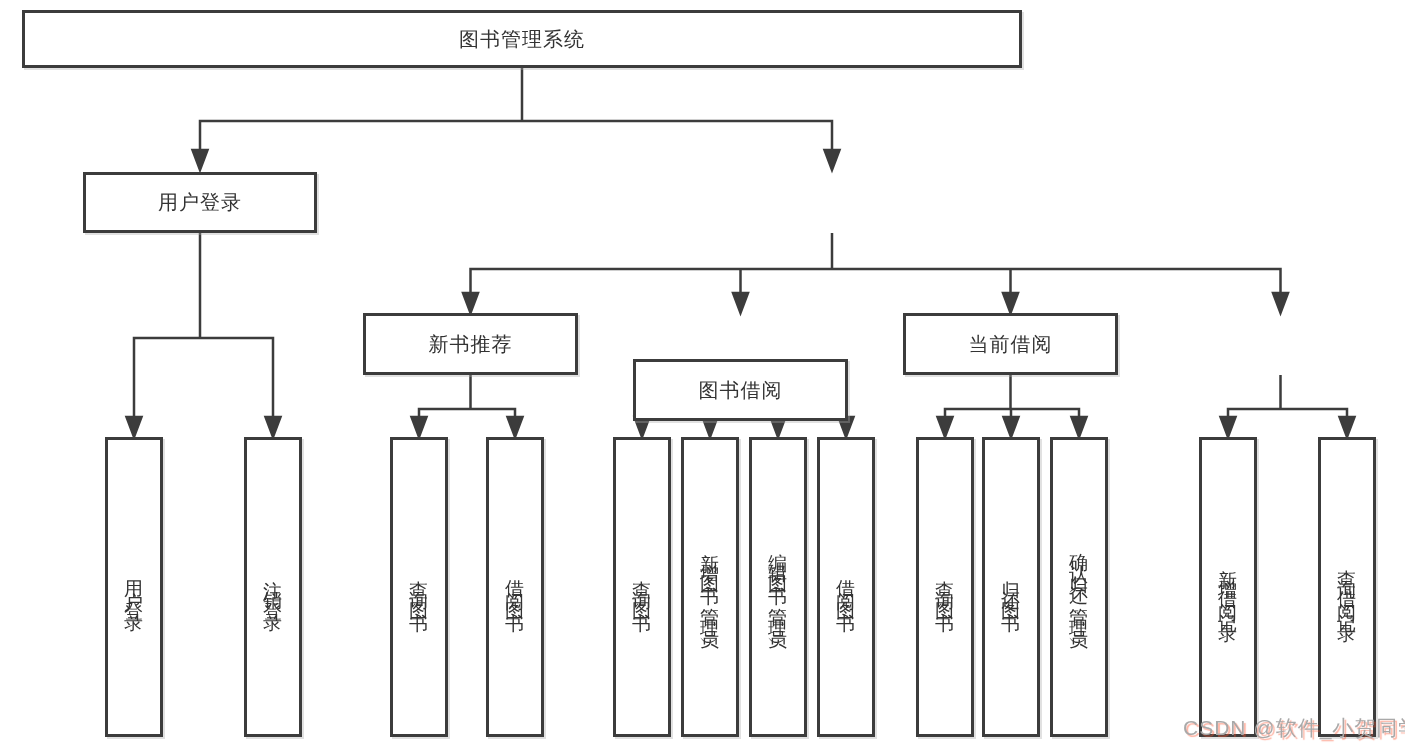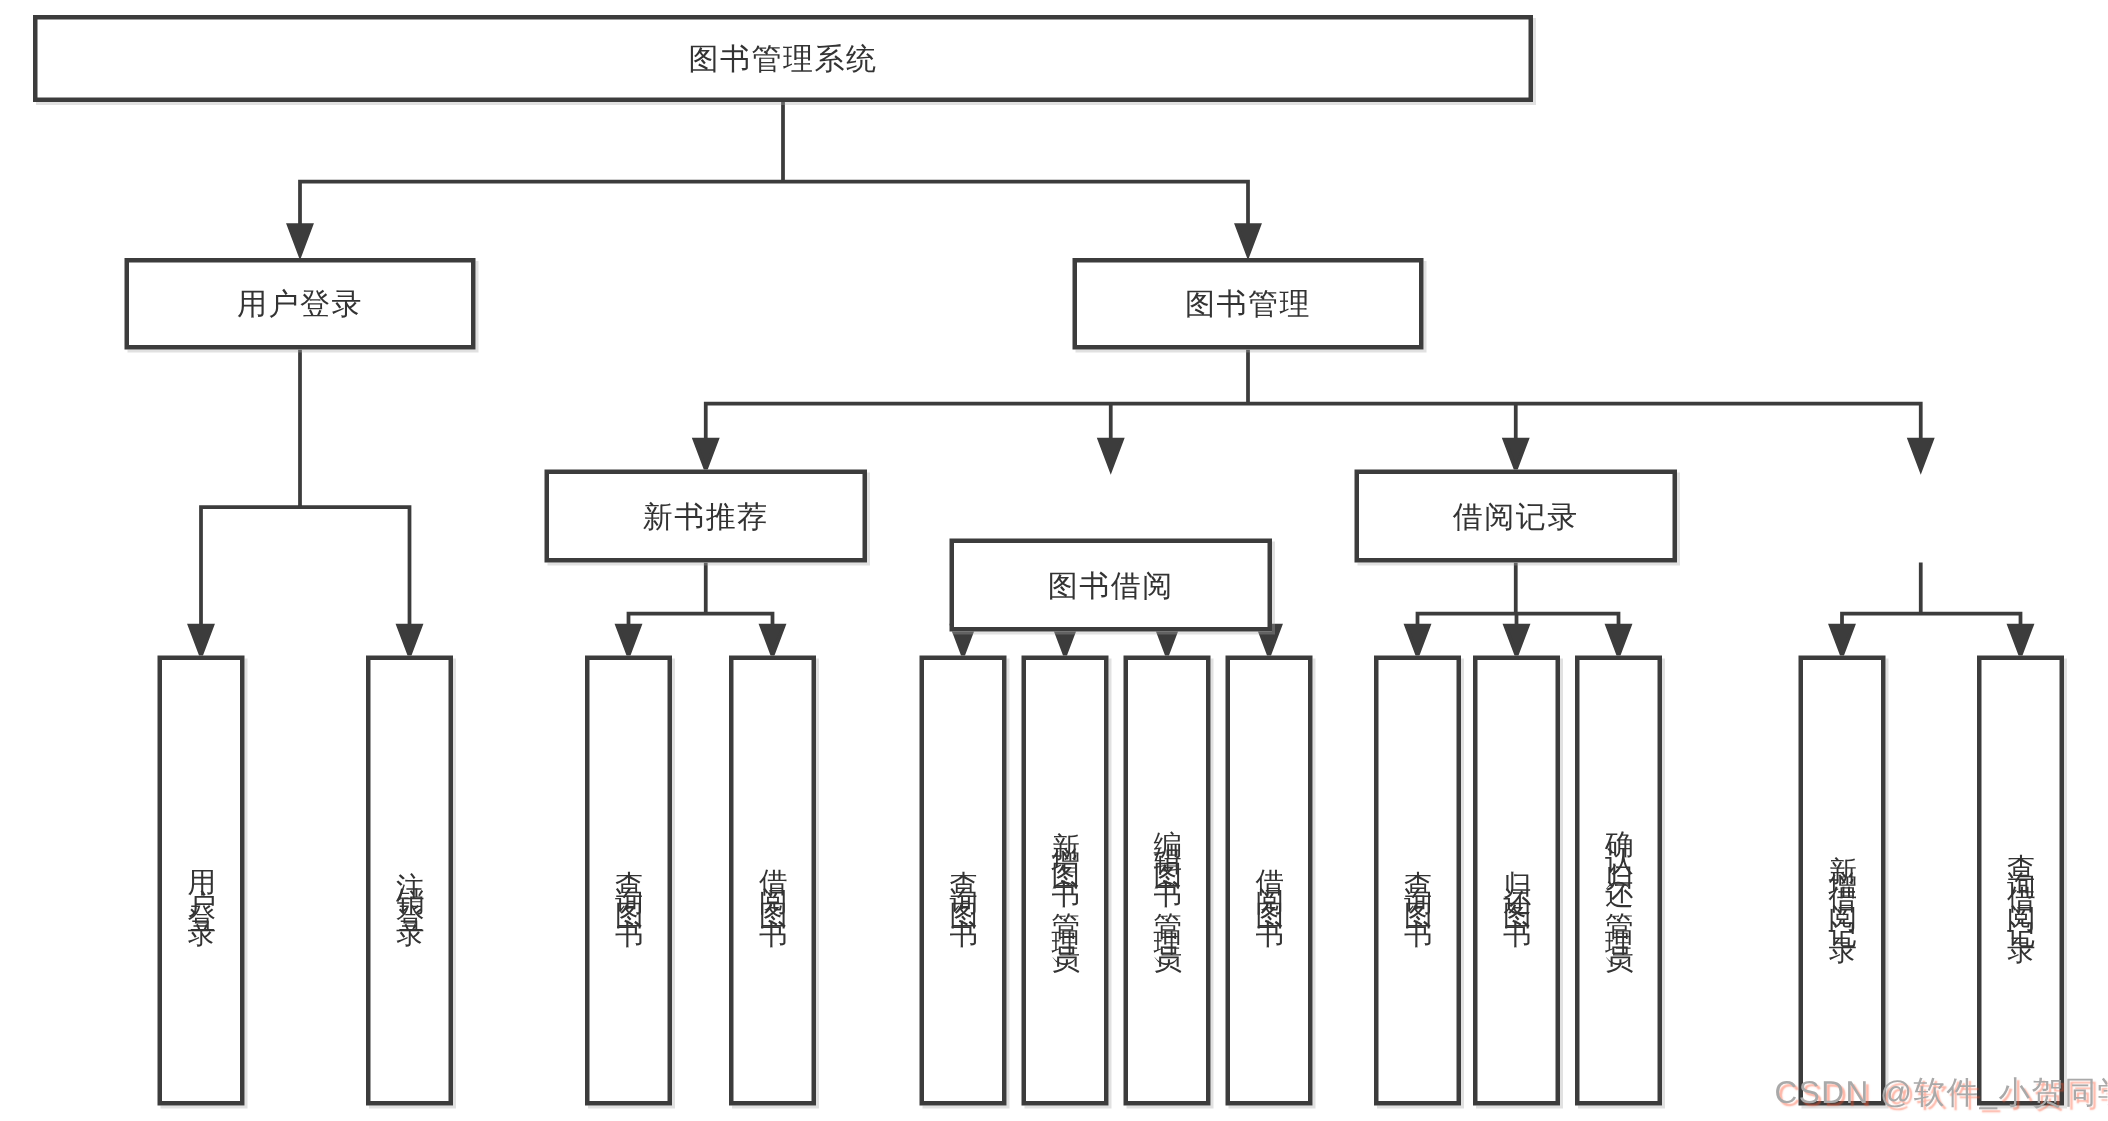--- a/index.html
+++ b/index.html
@@ -89,32 +89,29 @@
     </g>
   </svg>
 
   <div class="box hbox b-root">
     <span>图书管理系统</span>
   </div>
 
   <div class="box hbox b-l2-0">
     <span>用户登录</span>
   </div>
-  <div class="box hbox b-l2-1">
-    <span>图书管理</span>
-  </div>
 
   <div class="box hbox l3 b-l3-0">
     <span>新书推荐</span>
   </div>
   <div class="box hbox l3 b-l3-1">
     <span>图书借阅</span>
   </div>
   <div class="box hbox l3 b-l3-2">
-    <span>借阅记录</span>
+    <span>当前借阅</span>
   </div>
 
   <div class="box leaf lf-a">用户登录</div>
   <div class="box leaf lf-b">注销登录</div>
 
   <div class="box leaf lf-c">查询图书</div>
   <div class="box leaf lf-d">借阅图书</div>
 
   <div class="box leaf lf-e">查询图书</div>
   <div class="box leaf lf-f">新增图书（管理员）</div>

